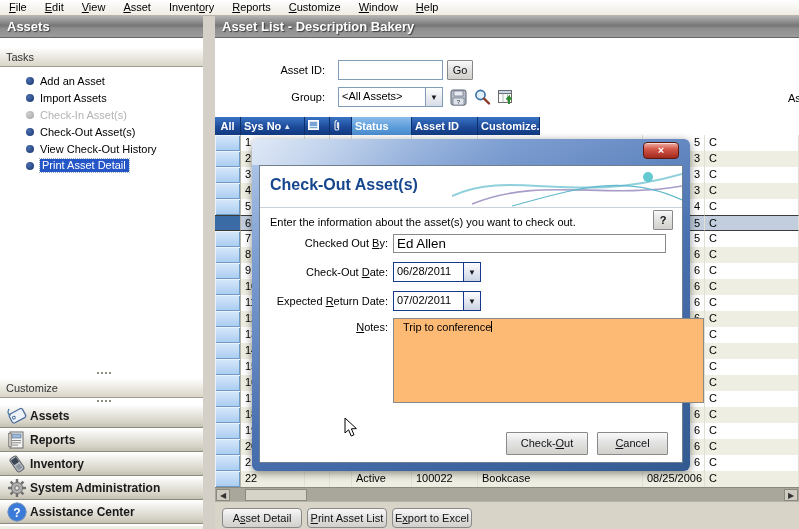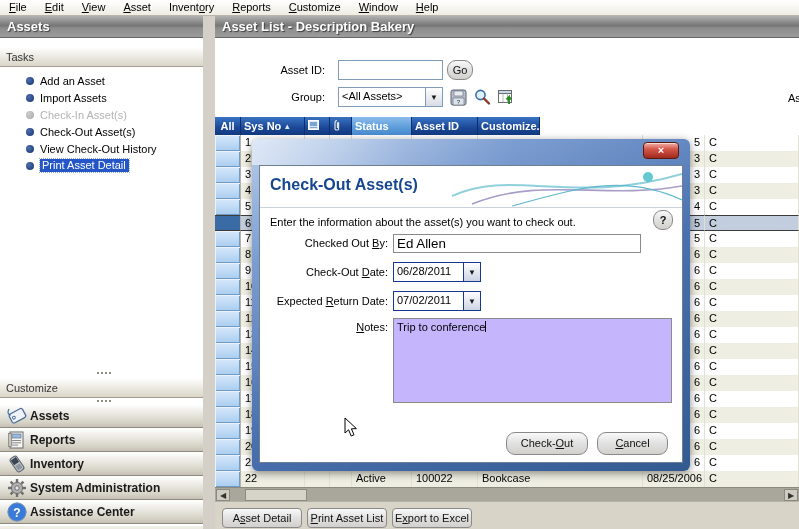--- a/index.html
+++ b/index.html
@@ -43,21 +43,21 @@
   .nav-item .nicon { width:26px; height:20px; display:flex; align-items:center; justify-content:center; }
   #sidebar-footer { position:absolute; left:0; top:509px; width:203px; height:20px;
     background:linear-gradient(#f2f1ea,#ccc8ba); border-top:1px solid #fff; }
   #sidebar-footer .chev { position:absolute; right:6px; top:1px; font-weight:bold; color:#222; font-size:12px; }
 
   
   #main-title { left:215px; top:16px; width:584px; }
   #main-white { left:215px; top:38px; width:584px; height:464px; background:#fff; }
   .form-label { position:absolute; text-align:right; }
   .text-input { position:absolute; background:#fff; border:1px solid #7f9db9; padding:2px 3px; }
-  .btn { background:linear-gradient(#f9f9f9,#e3e3e3 45%,#d2d0cb); border:1px solid #898989; border-radius:9px;
+  .btn { background:linear-gradient(#f9f9f9,#e3e3e3 45%,#d2d0cb); border:1px solid #898989; border-radius:1px;
     text-align:center; color:#111; }
   .btn u { text-decoration:underline; }
   #go-btn { position:absolute; left:447px; top:60px; width:26px; height:20px; line-height:18px; }
   .combo { position:absolute; display:flex; background:#fff; border:1px solid #7f9db9; }
   .combo .val { flex:1; padding:2px 3px; white-space:nowrap; overflow:hidden; }
   .combo .arrow-btn { width:17px; display:flex; align-items:center; justify-content:center;
     background:linear-gradient(#fdfdfd,#d8dce6); border-left:1px solid #7f9db9; font-size:8px; color:#1a1a1a; }
   .tool-icon { position:absolute; width:20px; height:20px; display:flex; align-items:center; justify-content:center; }
 
   
@@ -99,26 +99,26 @@
     color:#fff; font-weight:bold; font-size:11px; line-height:14px; text-align:center;
     box-shadow:inset 0 1px 0 rgba(255,255,255,0.55); }
   #dlg-panel { position:absolute; left:7px; top:26px; right:7px; bottom:8px; background:#fff; border:1px solid #6e7f90; }
   #dlg-head { position:absolute; left:0; top:0; right:0; height:42px; border-bottom:1px solid #c9d2da; overflow:hidden; }
   #dlg-title { position:absolute; left:10px; top:10px; font-size:16px; font-weight:bold; color:#17478e; }
   #dlg-swirl { position:absolute; right:0; top:0; }
   #dlg-instruction { position:absolute; left:10px; top:50px; }
   #dlg-help { position:absolute; right:9px; top:44px; width:20px; height:20px; line-height:18px; font-weight:bold; }
   .dlg-label { position:absolute; left:0; width:128px; text-align:right; }
   .dlg-label u { text-decoration:underline; }
-  #f-by-input { left:133px; top:68px; width:248px; height:19px; }
+  #f-by-input { left:133px; top:68px; width:273px; height:19px; }
   #f-cod { left:133px; top:96px; width:88px; height:20px; border:1px solid #16398c; }
   #f-erd { left:133px; top:125px; width:88px; height:20px; border:1px solid #16398c; }
   #f-cod .arrow-btn, #f-erd .arrow-btn { border-left:1px solid #16398c; background:linear-gradient(#fdfdfd,#ccd4e4); }
-  #f-notes { position:absolute; left:133px; top:152px; width:279px; height:85px; background:#c4b5fd;
-    border:1px solid #8a8a8a; padding:2px 3px; }
+  #f-notes { position:absolute; left:133px; top:152px; width:311px; height:85px; background:#fdba74;
+    border:1px solid #8a8a8a; padding:2px 9px; }
   .caret { display:inline-block; width:1px; height:11px; background:#000; vertical-align:-1px; }
   #dlg-checkout { position:absolute; left:246px; top:266px; width:82px; height:23px; line-height:21px; }
   #dlg-cancel { position:absolute; left:337px; top:266px; width:71px; height:23px; line-height:21px; }
 
   #right-edge-text { left:788px; top:92px; }
   #cursor { left:344px; top:417px; }
 </style>
 </head>
 <body>
 

